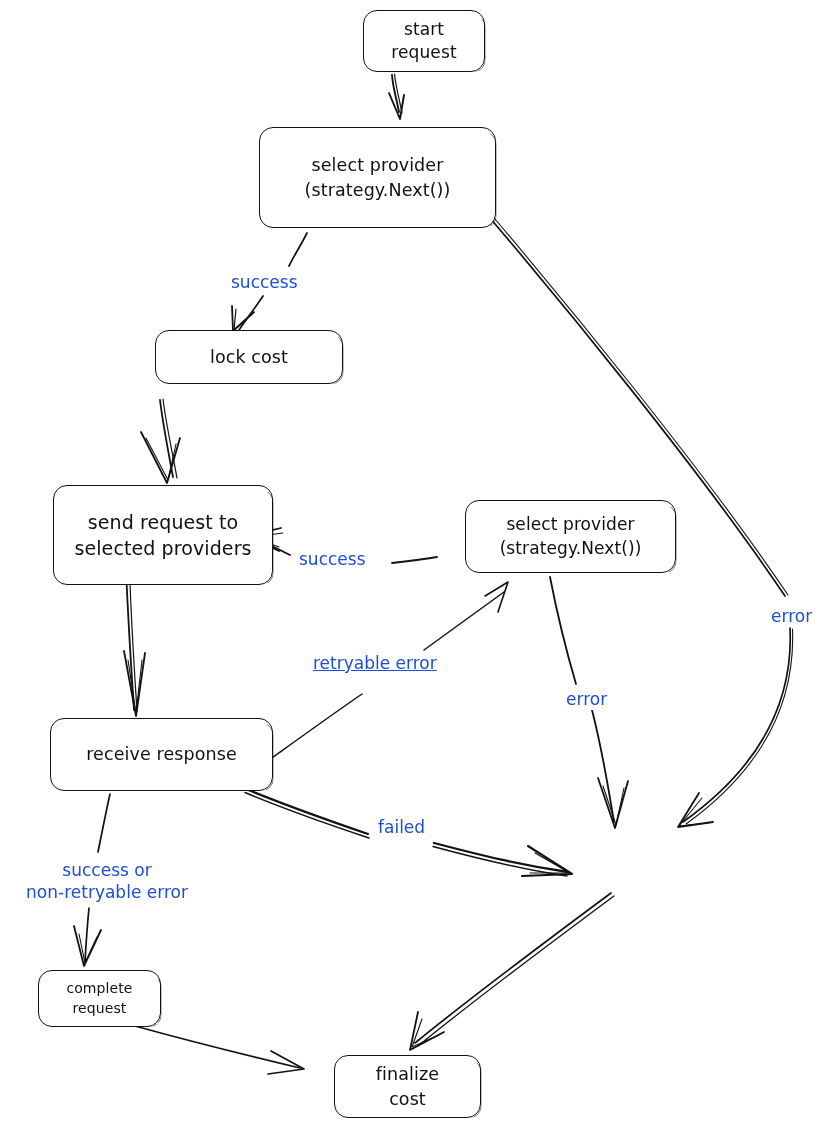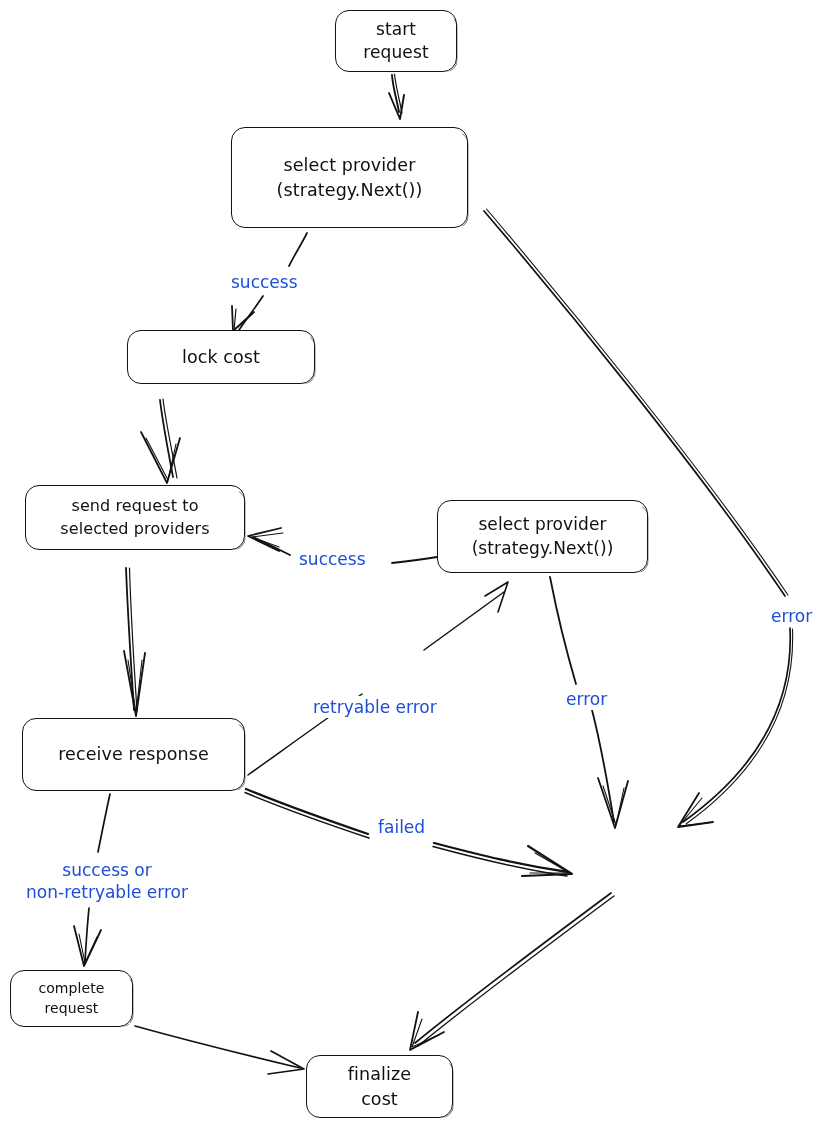--- a/index.html
+++ b/index.html
@@ -31,20 +31,21 @@
     border-radius: 14px;
     background: #ffffff;
     display: flex;
     align-items: center;
     justify-content: center;
     text-align: center;
     color: #101010;
     line-height: 1.38;
     letter-spacing: 0.1px;
     z-index: 3;
+    margin-left: 28px;
   }
   
   .node::after {
     content: "";
     position: absolute;
     left: 2px;
     top: 2.5px;
     right: -1.5px;
     bottom: -2px;
     border: 1.1px solid #1a1a1a;
@@ -53,41 +54,41 @@
     clip-path: polygon(2% 55%, 10% 97%, 100% 97%, 100% 3%, 97% 3%, 97% 92%, 8% 92%, 6% 55%);
     pointer-events: none;
   }
   .node .label {
     padding: 2px 8px;
     white-space: pre-line;
   }
   .n-start      { left: 335px; top: 10px;   width: 122px; height: 62px;  font-size: 17px; }
   .n-select1    { left: 231px; top: 127px;  width: 237px; height: 101px; font-size: 17.5px; }
   .n-lock       { left: 127px; top: 330px;  width: 188px; height: 54px;  font-size: 17.5px; }
-  .n-send       { left: 25px;  top: 485px;  width: 220px; height: 65px;  font-size: 16px; }
+  .n-send       { left: 25px;  top: 485px;  width: 220px; height: 100px;  font-size: 19px; }
   .n-select2    { left: 437px; top: 500px;  width: 211px; height: 73px;  font-size: 17px; }
   .n-receive    { left: 22px;  top: 718px;  width: 223px; height: 73px;  font-size: 17.5px; }
   .n-failure    { left: 580px; top: 832px;  width: 92px;  height: 54px;  font-size: 17.5px; }
   .n-complete   { left: 10px;  top: 970px;  width: 123px; height: 57px;  font-size: 14px; }
   .n-finalize   { left: 306px; top: 1055px; width: 147px; height: 63px;  font-size: 17.5px; }
 
   .edge-label {
     position: absolute;
     color: #1d4ed8;
     font-size: 17px;
     line-height: 1.3;
     white-space: pre-line;
     background: #ffffff;
     padding: 0 3px;
     z-index: 4;
     text-align: center;
   }
   .el-success1   { left: 228px; top: 271px; }
   .el-success2   { left: 296px; top: 548px; }
-  .el-retryable  { left: 310px; top: 696px; }
+  .el-retryable  { left: 310px; top: 652px; text-decoration: underline; }
   .el-error-mid  { left: 563px; top: 688px; }
   .el-error-far  { left: 768px; top: 605px; }
   .el-failed     { left: 375px; top: 816px; }
   .el-succ-nonr  { left: 4px;   top: 859px; width: 200px; }
 
   svg path, svg line, svg polyline {
     fill: none;
     stroke: #121212;
     stroke-linecap: round;
     stroke-linejoin: round;

